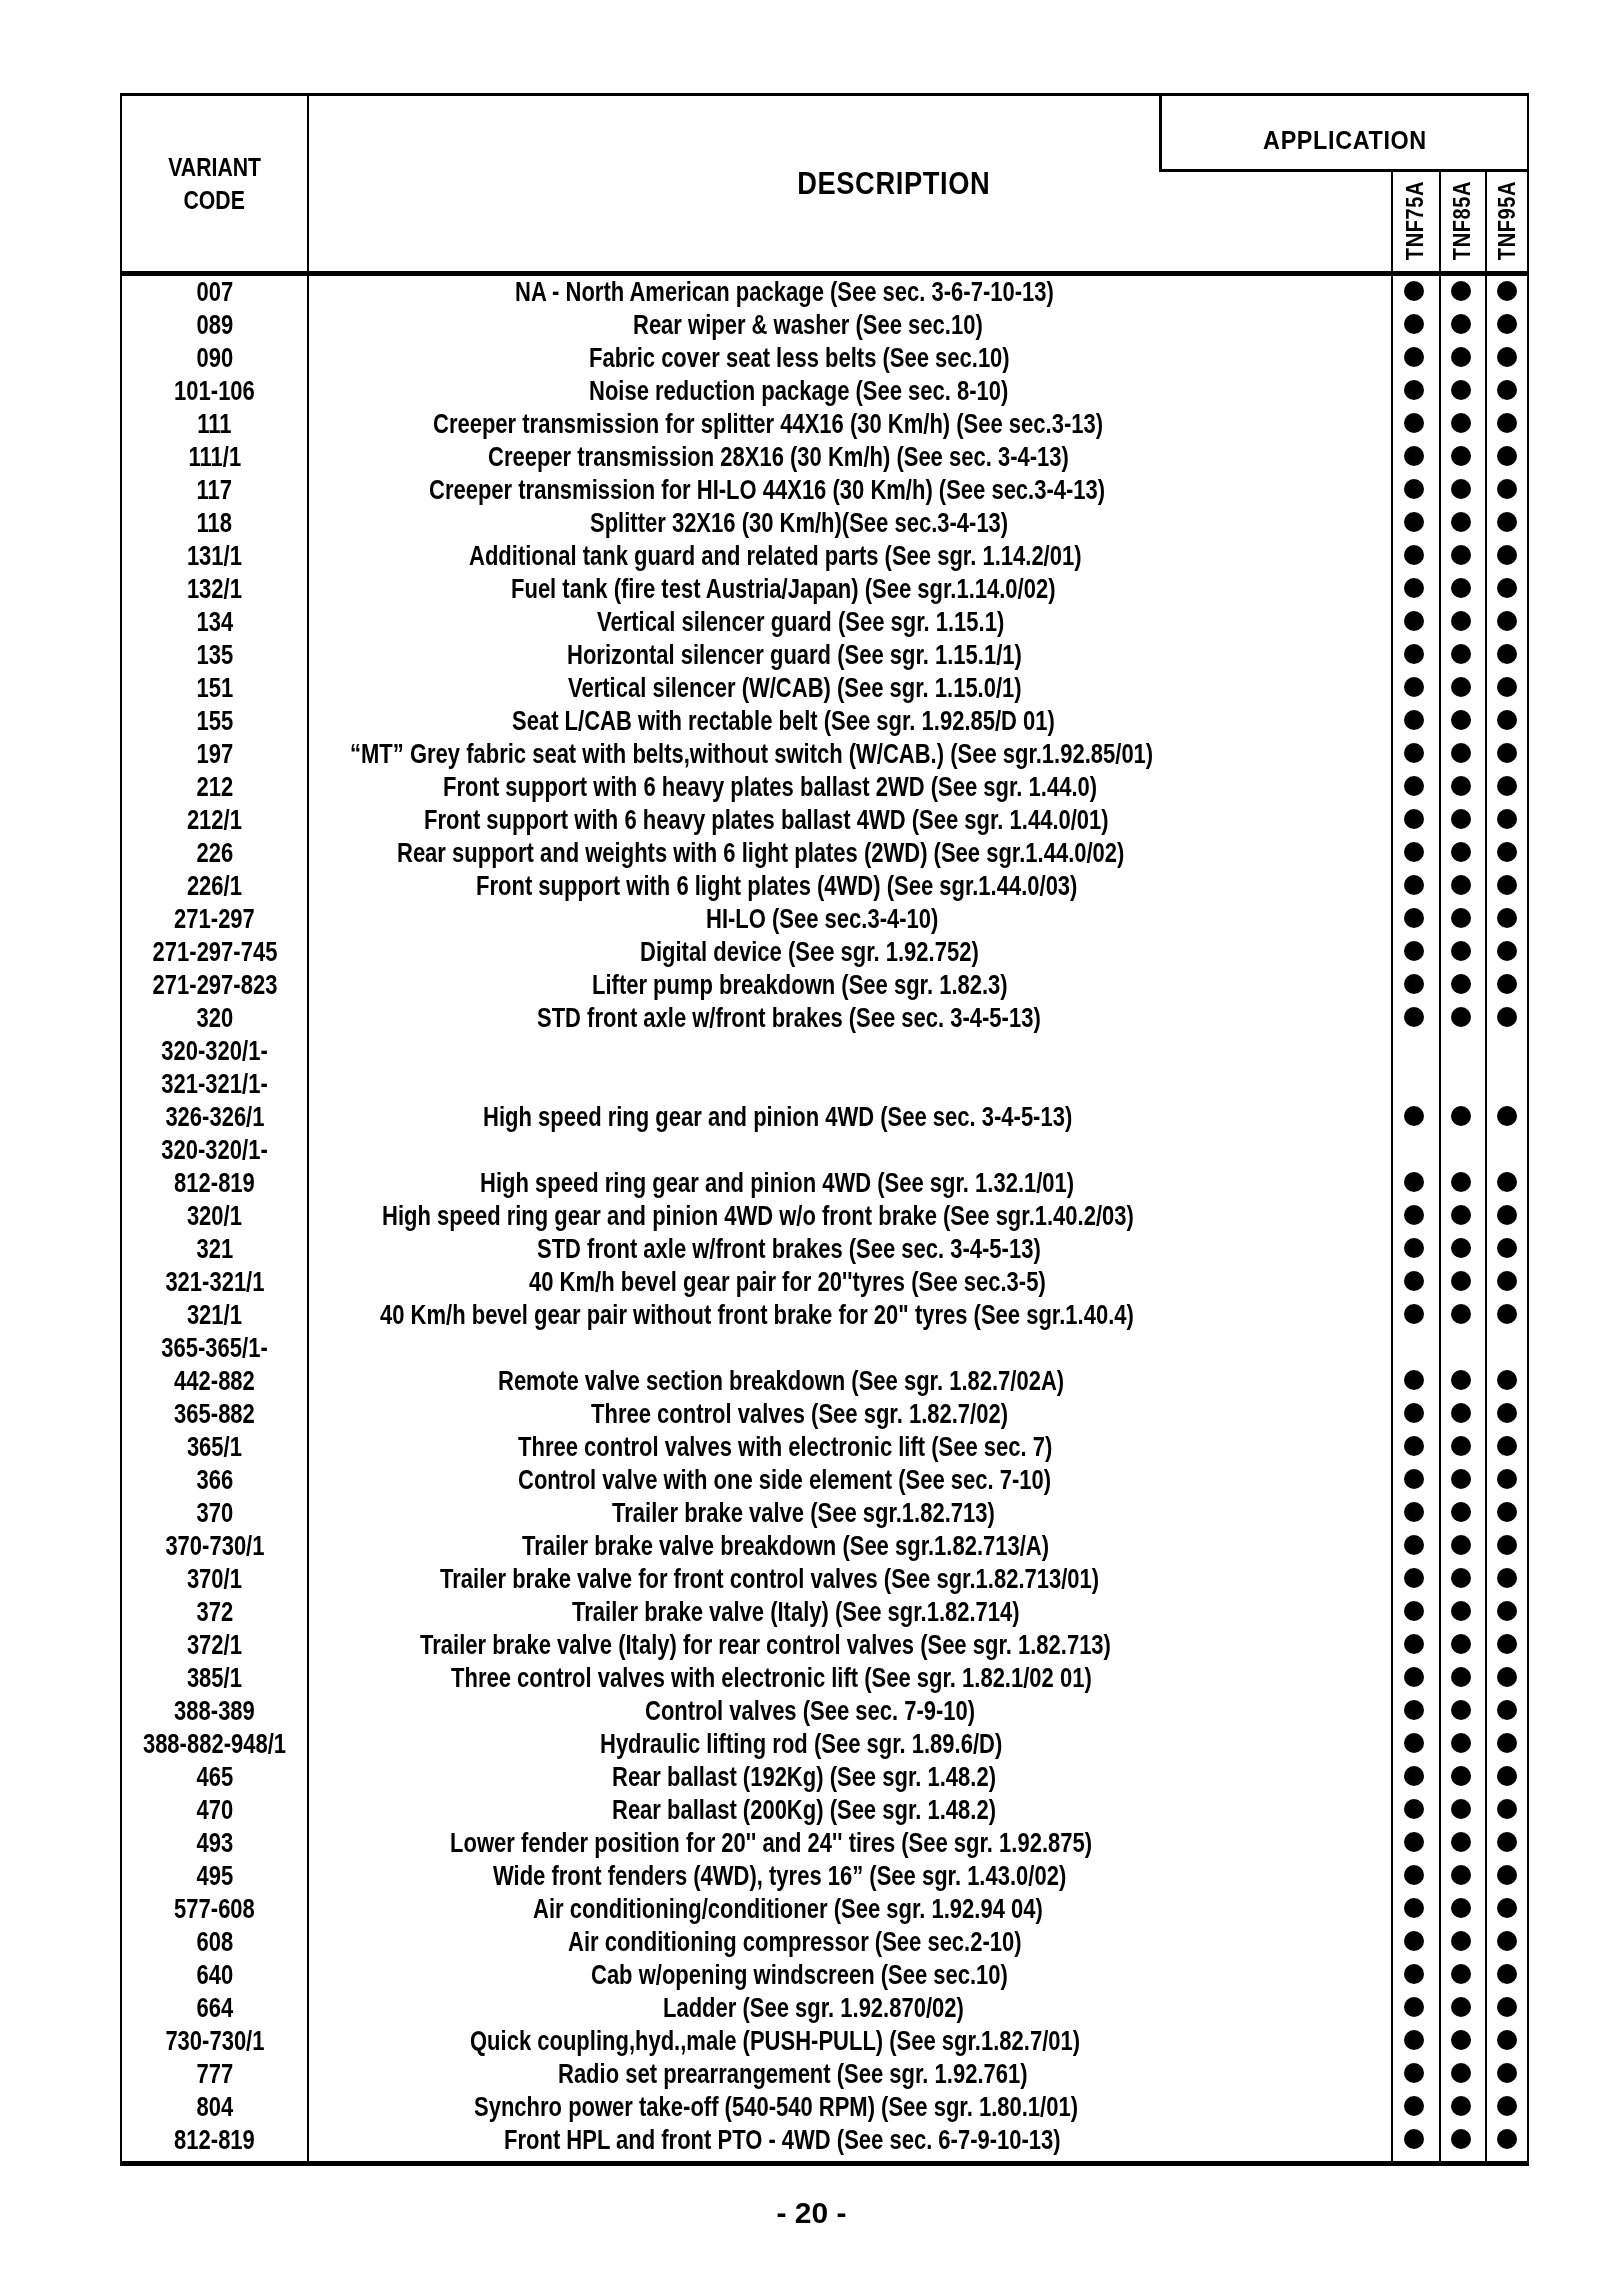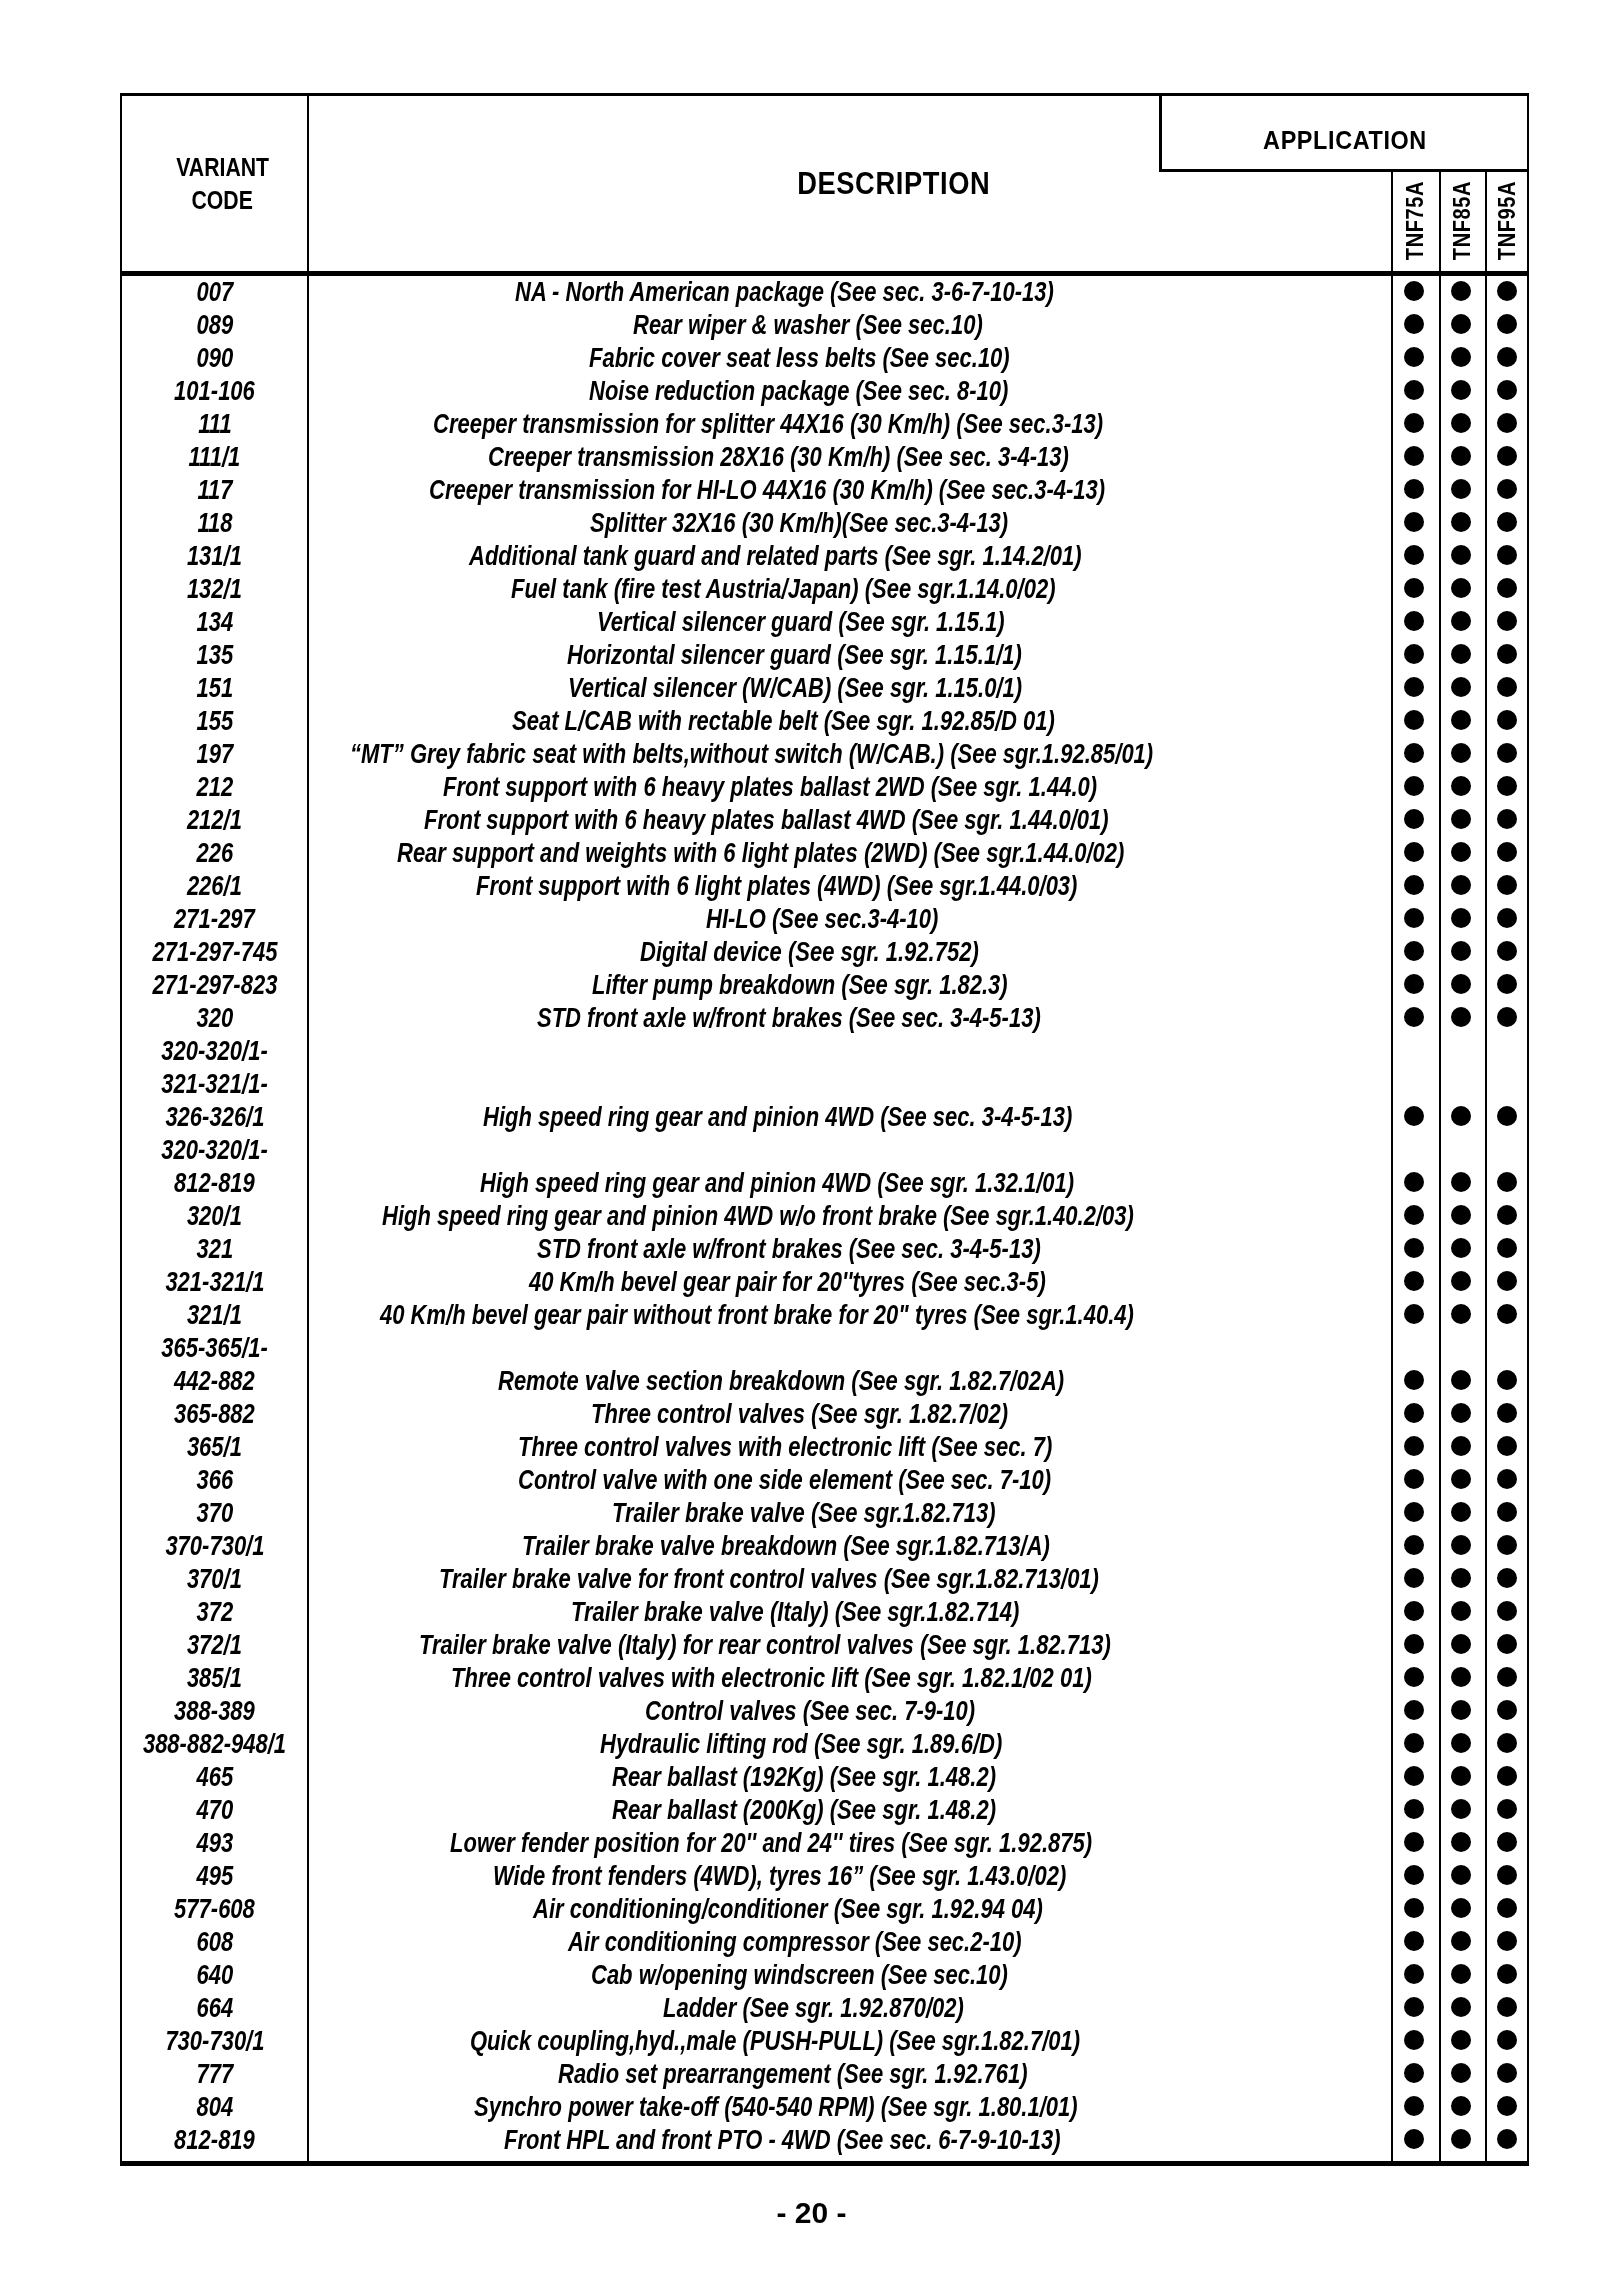--- a/index.html
+++ b/index.html
@@ -27,21 +27,21 @@
   .vline{position:absolute;top:0;bottom:0;width:2px;background:#000;}
   .vline.divider{left:185px;}
   .vline.sub1{left:1269px;top:73px;}
   .vline.sub2{left:1317px;top:73px;}
   .vline.sub3{left:1363px;top:73px;}
   .appbox-left{position:absolute;left:1037px;top:0;width:2.6px;height:75px;background:#000;}
   .appbox-bottom{position:absolute;left:1037px;top:73px;width:368px;height:2.6px;background:#000;}
   .header-bottom{position:absolute;left:0;right:0;top:175px;height:4.6px;background:#000;}
   
   .hdr-variant{
-    position:absolute;left:8px;top:0;width:185px;height:175px;
+    position:absolute;left:0;top:0;width:185px;height:175px;
     display:flex;flex-direction:column;align-items:center;justify-content:center;
     font-size:25px;line-height:1.32;
   }
   .hdr-variant span{display:inline-block;transform:scaleX(0.85);white-space:nowrap;}
   .hdr-desc{
     position:absolute;left:185px;top:0;width:1174px;height:175px;
     display:flex;align-items:center;justify-content:center;
     font-size:31px;
   }
   .hdr-desc span{display:inline-block;transform:scaleX(0.88);letter-spacing:0.7px;white-space:nowrap;}
@@ -58,21 +58,21 @@
   .model-cell.m1{left:1271px;width:46px;}
   .model-cell.m2{left:1319px;width:44px;}
   .model-cell.m3{left:1365px;width:41px;}
   .model-cell span{
     display:inline-block;white-space:nowrap;
     transform:rotate(-90deg) scaleX(0.85);
     font-size:23.6px;letter-spacing:0.7px;
   }
   
   .rows{position:absolute;left:0;right:0;top:179px;}
-  .row{position:relative;height:33px;font-style:italic;}
+  .row{position:relative;height:33px;}
   .code-wrap{
     position:absolute;left:0;top:0;bottom:0;width:185px;
     text-align:center;line-height:33px;font-size:27.5px;
   }
   .code-wrap span{display:inline-block;transform:scaleX(0.8);white-space:nowrap;}
   .desc-wrap{
     position:absolute;left:198px;top:0;bottom:0;right:144px;
     text-align:center;line-height:33px;font-size:27.5px;
   }
   .desc-wrap span{display:inline-block;transform:scaleX(0.8);transform-origin:left center;white-space:nowrap;}

